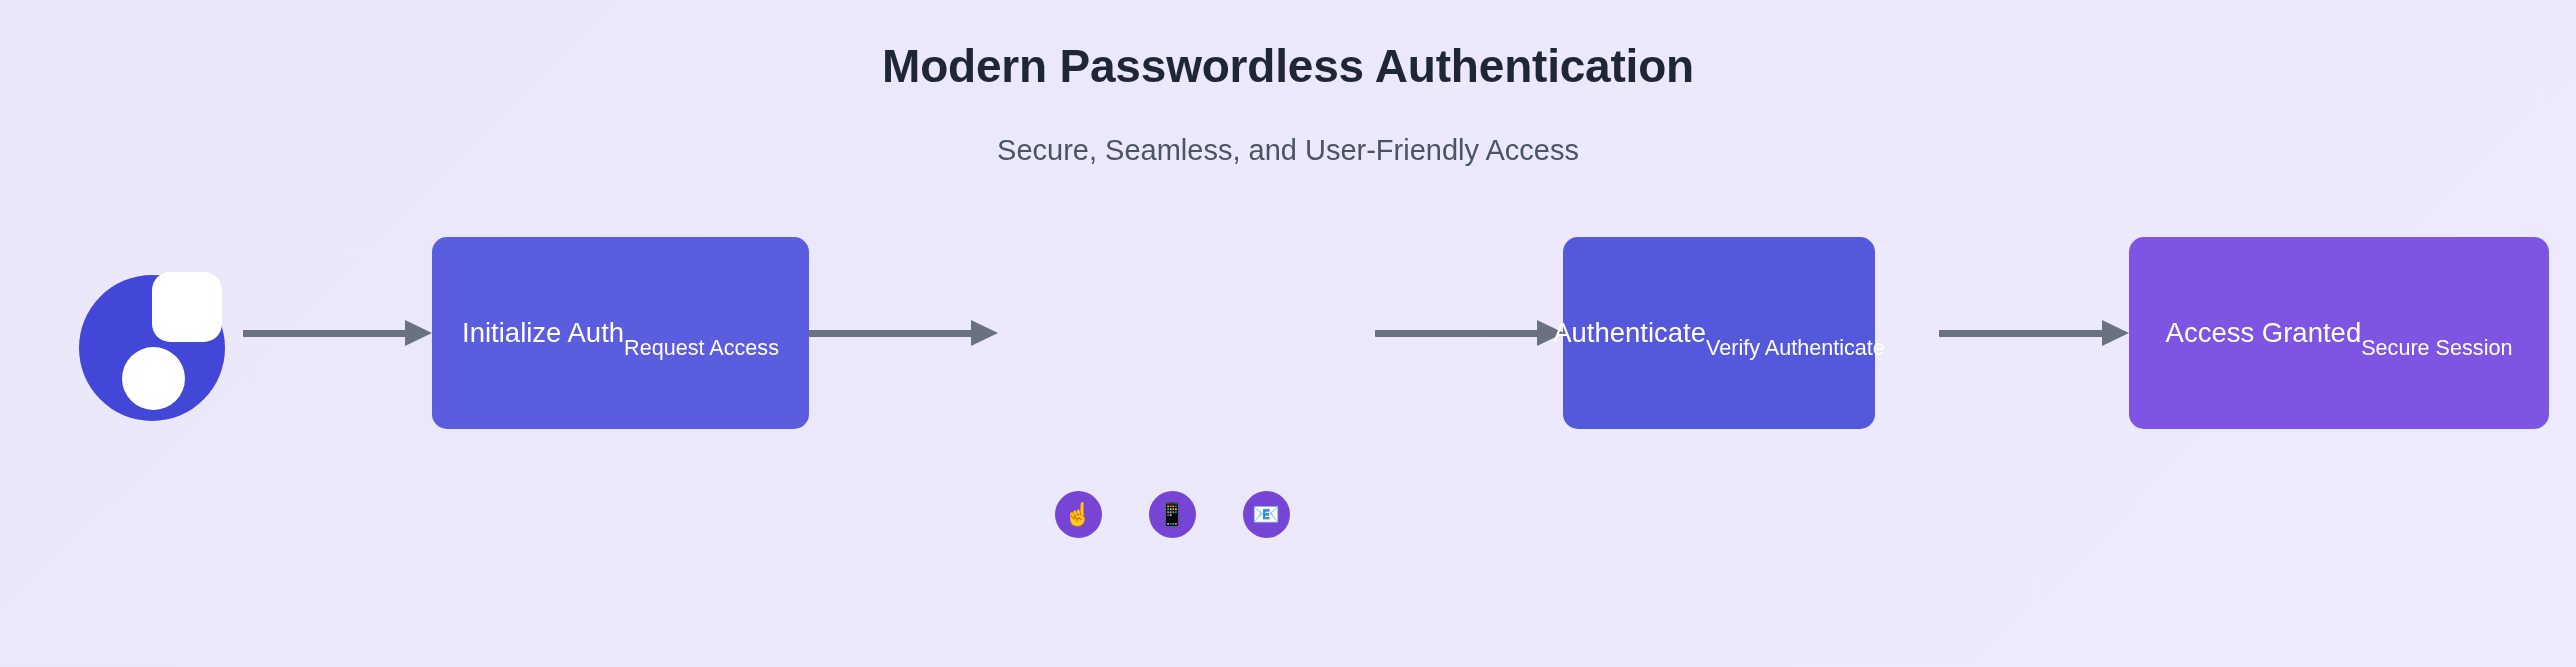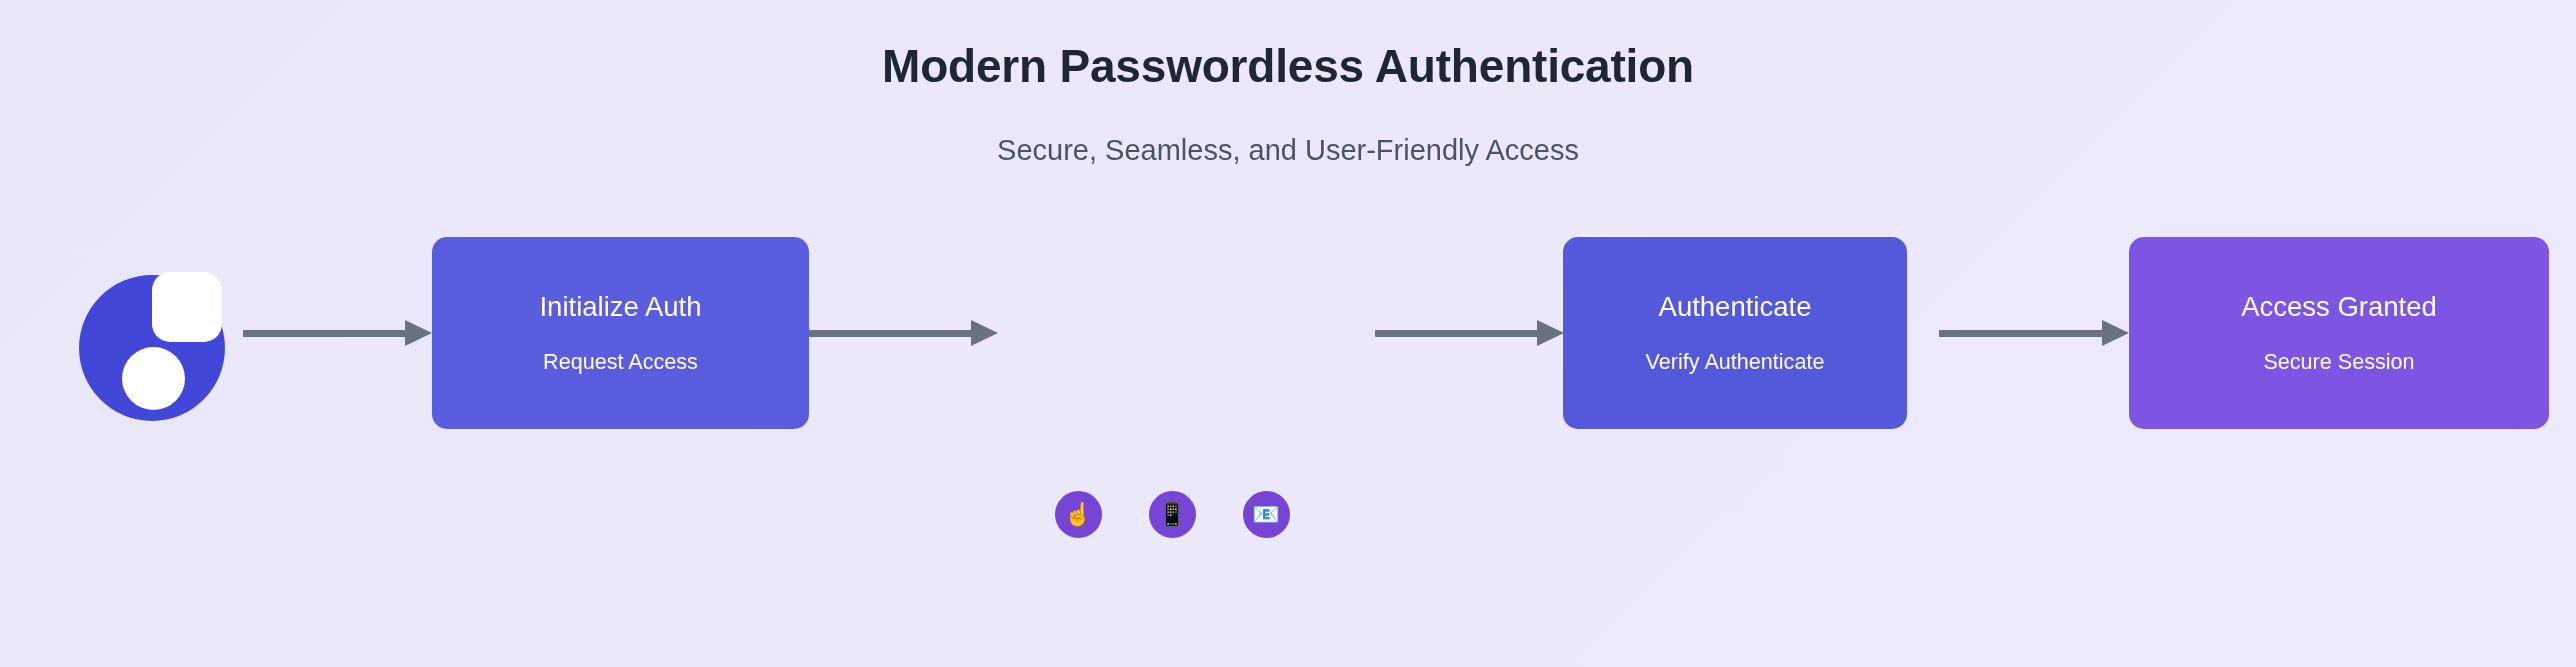--- a/index.html
+++ b/index.html
@@ -80,21 +80,21 @@
     background: #ffffff;
   }
 
   
   .flow-node {
     position: absolute;
     top: 237px;
     height: 192px;
     border-radius: 15px;
     display: flex;
-    flex-direction: column;
+    flex-direction: row;
     align-items: center;
     justify-content: center;
     color: #ffffff;
     box-sizing: border-box;
   }
   .flow-node .node-title {
     font-size: 27.5px;
     font-weight: normal;
     line-height: 1;
     white-space: nowrap;
@@ -102,21 +102,21 @@
   .flow-node .node-sub {
     margin-top: 30px;
     font-size: 21.6px;
     font-weight: normal;
     line-height: 1;
     white-space: nowrap;
   }
 
   #node-0 { left: 432px;  width: 377px; }
   #node-1 { left: 998px; width: 377px; }
-  #node-2 { left: 1563px; width: 344px; }
+  #node-2 { left: 1563px; width: 312px; }
   #node-3 { left: 2129px; width: 420px; }
 
   
   .flow-arrow {
     position: absolute;
     top: 320px;
     height: 27px;
   }
   .flow-arrow .shaft {
     position: absolute;

